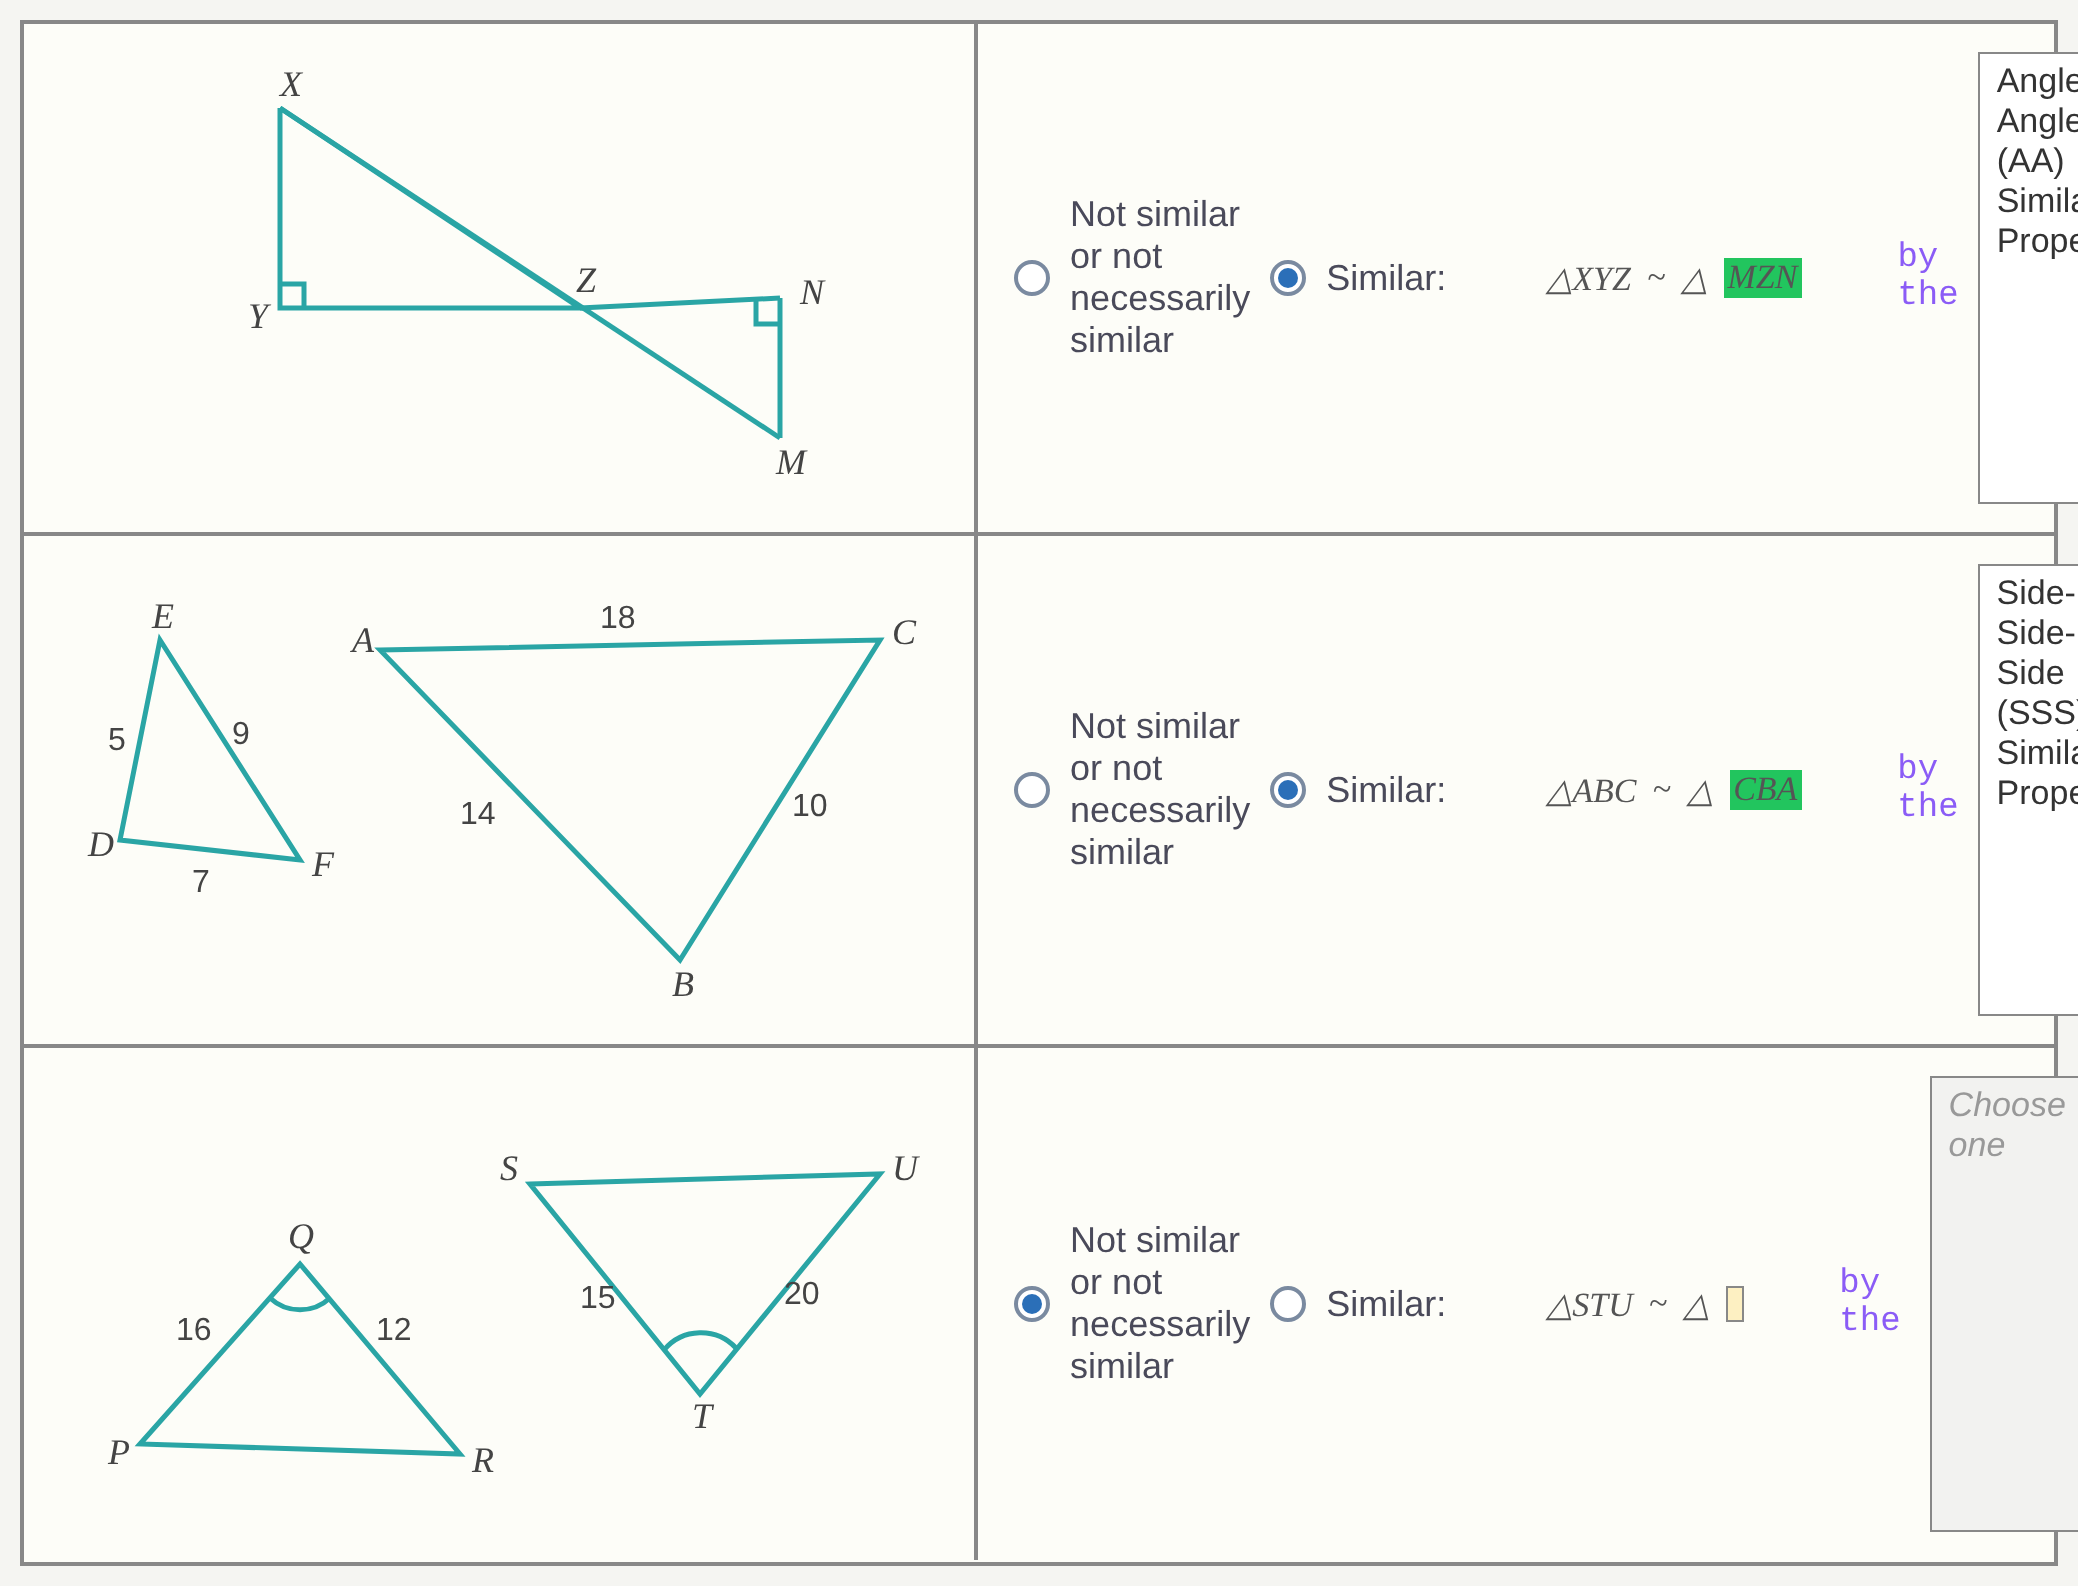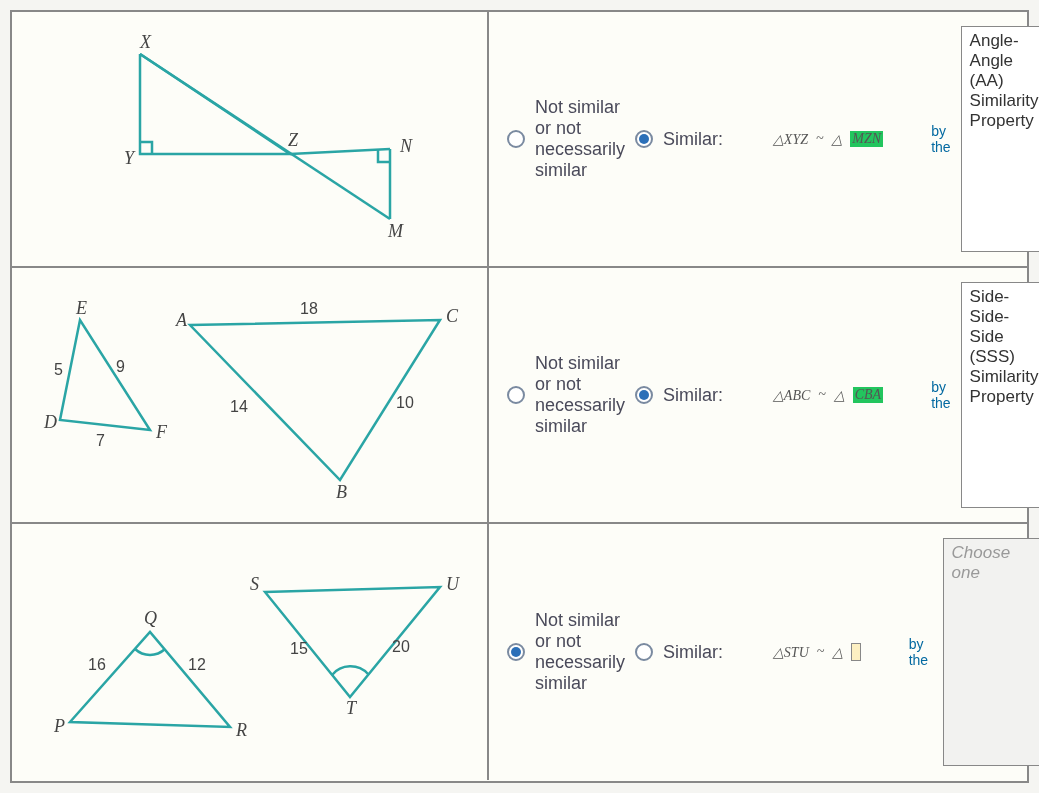--- a/index.html
+++ b/index.html
@@ -60,33 +60,33 @@
     flex-shrink: 0;
   }
   .radio.selected::after {
     content: "";
     width: 10px; height: 10px;
     border-radius: 50%;
     background: #2b6fb8;
   }
   .stmt {
     margin-left: 40px;
-    font-size: 14px;
+    font-size: 17px;
     display: flex;
     gap: 8px;
     align-items: center;
     font-style: italic;
     font-family: "Times New Roman", serif;
     color: #555;
   }
   .stmt .bythe {
     font-style: normal;
-    font-family: Liberation Sans, sans-serif;
+    font-family: Liberation Mono, monospace;
     margin-left: 40px;
-    color: #0369a1;
+    color: #8b5cf6;
   }
   .hl {
     background: #22c55e;
     padding: 0 2px;
     font-style: italic;
   }
   .answerbox {
     width: 14px; height: 18px;
     border: 1px solid #888;
     background: #fdf0c2;

